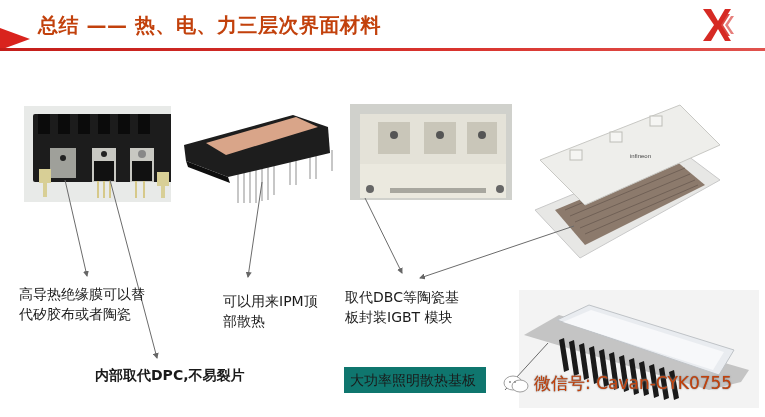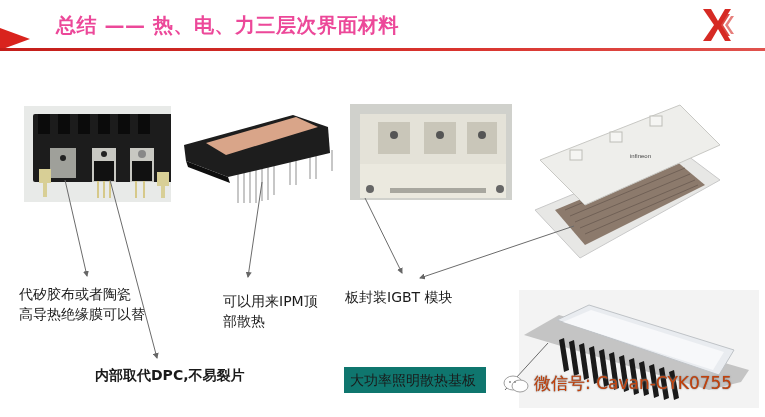--- a/index.html
+++ b/index.html
@@ -6,22 +6,22 @@
   body { width: 765px; height: 417px; position: relative; overflow: hidden;
          font-family: "DejaVu Sans", "Liberation Sans", sans-serif; color: #1a1a1a; }
   .slide { position: absolute; left: 0; top: 0; width: 765px; height: 417px; background: #fff; }
 
   
   .header-triangle { position: absolute; left: 0; top: 28px; width: 0; height: 0;
     border-top: 11px solid transparent; border-bottom: 11px solid transparent;
     border-left: 30px solid #d9231d; }
   .header-line { position: absolute; left: 0; top: 48px; width: 765px; height: 3px;
     background: linear-gradient(to right, #c41e1a, #d9342e 60%, #e0524d); }
-  .title { position: absolute; left: 56px; top: 12px; font-size: 20px; font-weight: bold;
-    letter-spacing: 0.5px; color: #ec4899; white-space: nowrap; text-align: center; }
+  .title { position: absolute; left: 38px; top: 12px; font-size: 20px; font-weight: bold;
+    letter-spacing: 0.5px; color: #c2410c; white-space: nowrap; text-align: center; }
   .logo { position: absolute; left: 700px; top: 6px; width: 36px; height: 38px; }
 
   
   .pic { position: absolute; overflow: hidden; }
   .pic-tim { left: 24px; top: 106px; width: 147px; height: 96px; background: #e9ebea; }
   .pic-ipm { left: 178px; top: 105px; width: 160px; height: 102px; background: #fff; }
   .pic-igbt { left: 350px; top: 104px; width: 162px; height: 96px; background: #cfd0cb; }
   .pic-hybrid { left: 530px; top: 90px; width: 235px; height: 180px; background: #fff; }
   .pic-led { left: 519px; top: 290px; width: 240px; height: 118px; background: #f2f2f2; }
 
@@ -186,28 +186,29 @@
       <line x1="65" y1="180" x2="87" y2="276" marker-end="url(#ah)"></line>
       <line x1="110" y1="180" x2="157" y2="358" marker-end="url(#ah)"></line>
       <line x1="262" y1="182" x2="248" y2="277" marker-end="url(#ah)"></line>
       <line x1="365" y1="198" x2="402" y2="273" marker-end="url(#ah)"></line>
       <line x1="574" y1="226" x2="420" y2="278" marker-end="url(#ah)"></line>
       <line x1="548" y1="343" x2="505" y2="390"></line>
     </g>
   </svg>
 
   <div class="label label-1">
+    <div>高导热绝缘膜可以替</div>
     <div>代矽胶布或者陶瓷</div>
-    <div>高导热绝缘膜可以替</div>
   </div>
   <div class="label label-2">
     <div>可以用来IPM顶</div>
     <div>部散热</div>
   </div>
   <div class="label label-3">
+    <div>取代DBC等陶瓷基</div>
     <div>板封装IGBT 模块</div>
   </div>
   <div class="label label-4">内部取代DPC,不易裂片</div>
   <div class="label label-5">大功率照明散热基板</div>
 
   <div class="watermark">
     <svg class="wm-icon" viewBox="0 0 28 20">
       <ellipse cx="11" cy="9" rx="9" ry="7" fill="#fff" stroke="#888" stroke-width="0.8"></ellipse>
       <ellipse cx="18" cy="12" rx="8" ry="6" fill="#fff" stroke="#888" stroke-width="0.8"></ellipse>
       <circle cx="8" cy="8" r="1" fill="#888"></circle>

